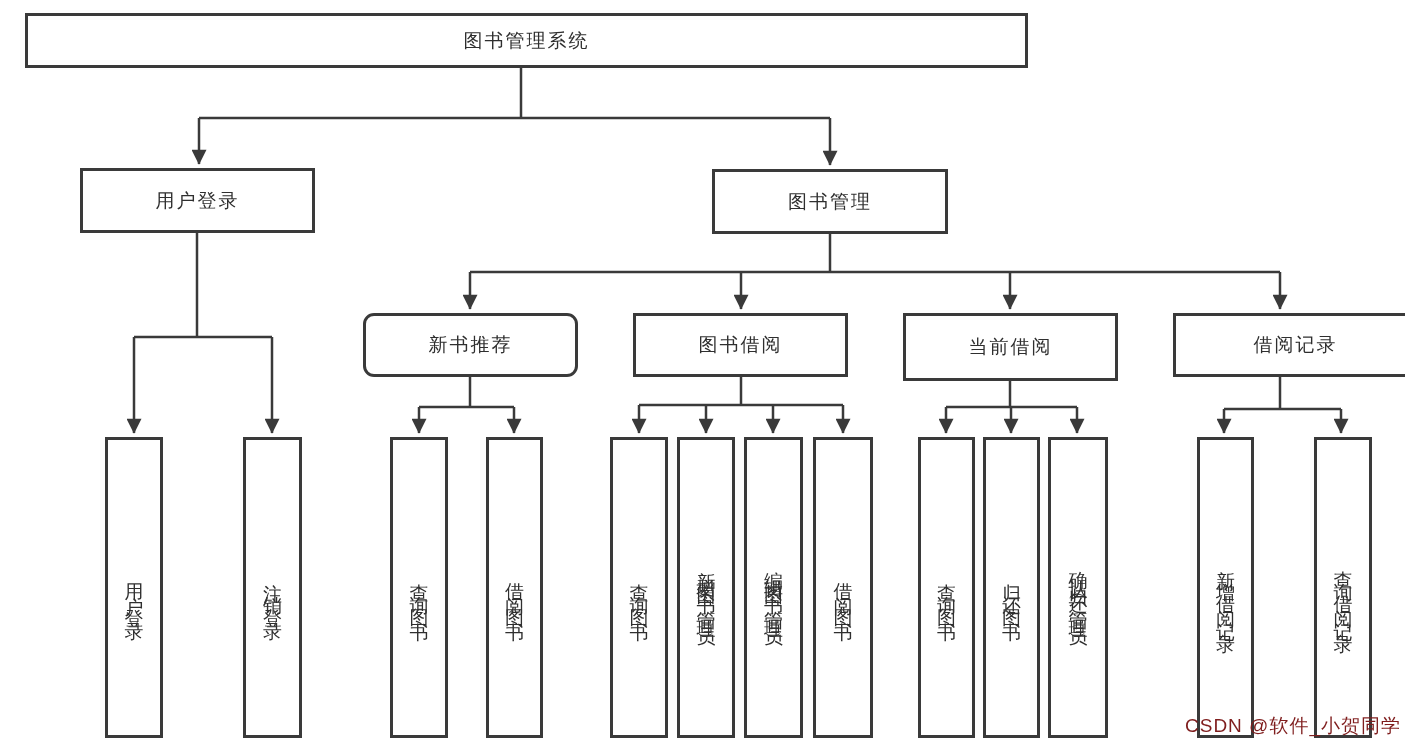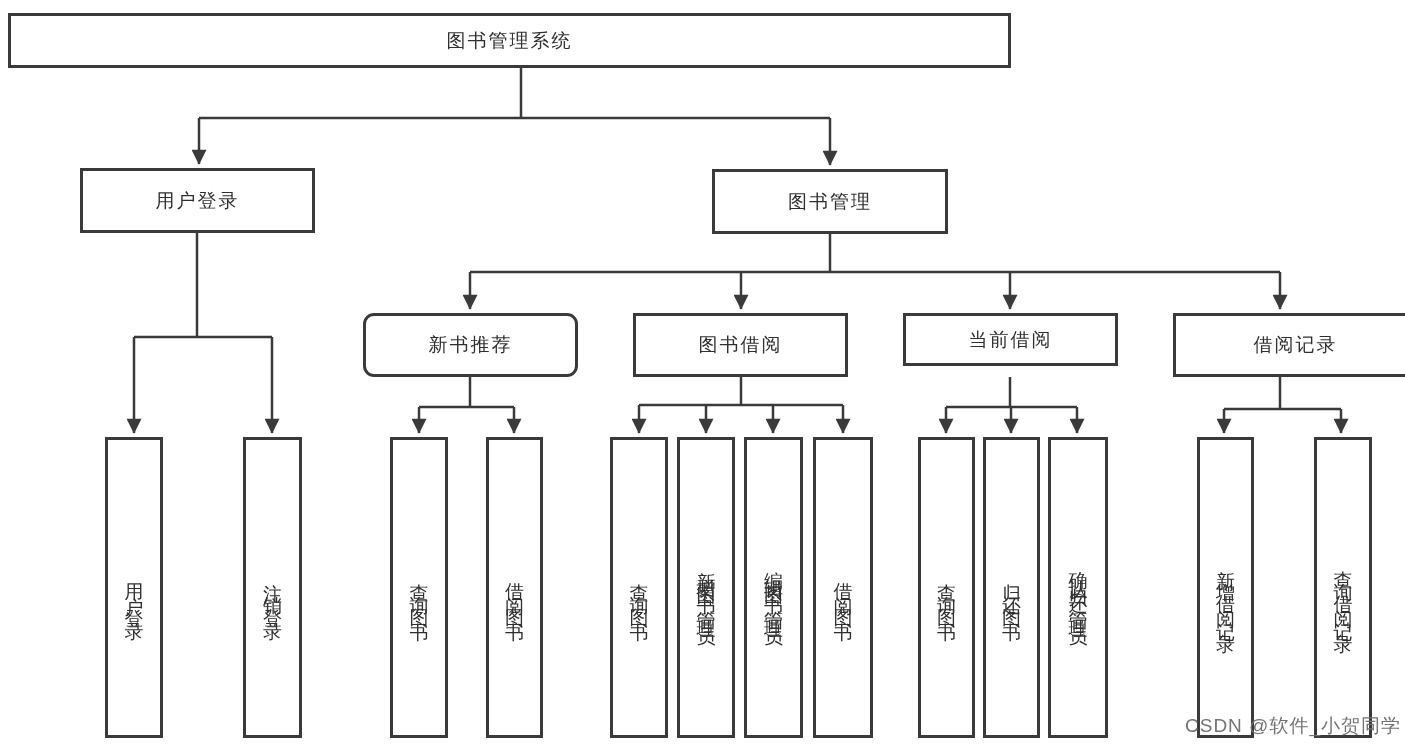--- a/index.html
+++ b/index.html
@@ -38,46 +38,46 @@
   }
   .v-box .label {
     writing-mode: vertical-rl;
     text-orientation: mixed;
     font-size: 19px;
     white-space: nowrap;
   }
   .sp-wide  { letter-spacing: 13px; padding-top: 13px; }
   .sp-narrow{ letter-spacing: 8px;  padding-top: 8px; }
   
-  #n-root          { left: 8px;   top: 13px;  width: 1003px; height: 55px; text-align: center; }
+  #n-root          { left: 25px;   top: 13px;  width: 1003px; height: 55px; text-align: center; }
   #n-user-login    { left: 80px;   top: 168px; width: 235px;  height: 65px; }
   #n-book-mgmt     { left: 712px;  top: 169px; width: 236px;  height: 65px; text-align: right; }
   #n-new-book-rec  { left: 363px;  top: 313px; width: 215px;  height: 64px; border-radius: 11px; }
   #n-book-borrow   { left: 633px;  top: 313px; width: 215px;  height: 64px; }
-  #n-current-borrow{ left: 903px;  top: 313px; width: 215px;  height: 53px; }
+  #n-current-borrow{ left: 903px;  top: 313px; width: 215px;  height: 68px; }
   #n-borrow-record { left: 1173px; top: 313px; width: 245px;  height: 64px; }
   #n-login-leaf    { left: 105px;  top: 437px; width: 58px; height: 301px; }
   #n-logout-leaf   { left: 243px;  top: 437px; width: 59px; height: 301px; }
   #n-rec-query     { left: 390px;  top: 437px; width: 58px; height: 301px; }
   #n-rec-borrow    { left: 486px;  top: 437px; width: 57px; height: 301px; }
   #n-bb-query      { left: 610px;  top: 437px; width: 58px; height: 301px; }
   #n-bb-add        { left: 677px;  top: 437px; width: 58px; height: 301px; }
   #n-bb-edit       { left: 744px;  top: 437px; width: 59px; height: 301px; }
   #n-bb-borrow     { left: 813px;  top: 437px; width: 60px; height: 301px; }
   #n-cb-query      { left: 918px;  top: 437px; width: 57px; height: 301px; }
   #n-cb-return     { left: 983px;  top: 437px; width: 57px; height: 301px; }
   #n-cb-confirm    { left: 1048px; top: 437px; width: 60px; height: 301px; }
   #n-br-add        { left: 1197px; top: 437px; width: 57px; height: 301px; }
   #n-br-query      { left: 1314px; top: 437px; width: 58px; height: 301px; }
   #watermark {
     position: absolute;
     left: 1185px;
     top: 713px;
     font-size: 19px;
-    color: #737373;
+    color: #7f1d1d;
     letter-spacing: 1px;
     white-space: nowrap;
     z-index: 5;
   }
 </style>
 </head>
 <body>
 
 <div id="stage">
 

